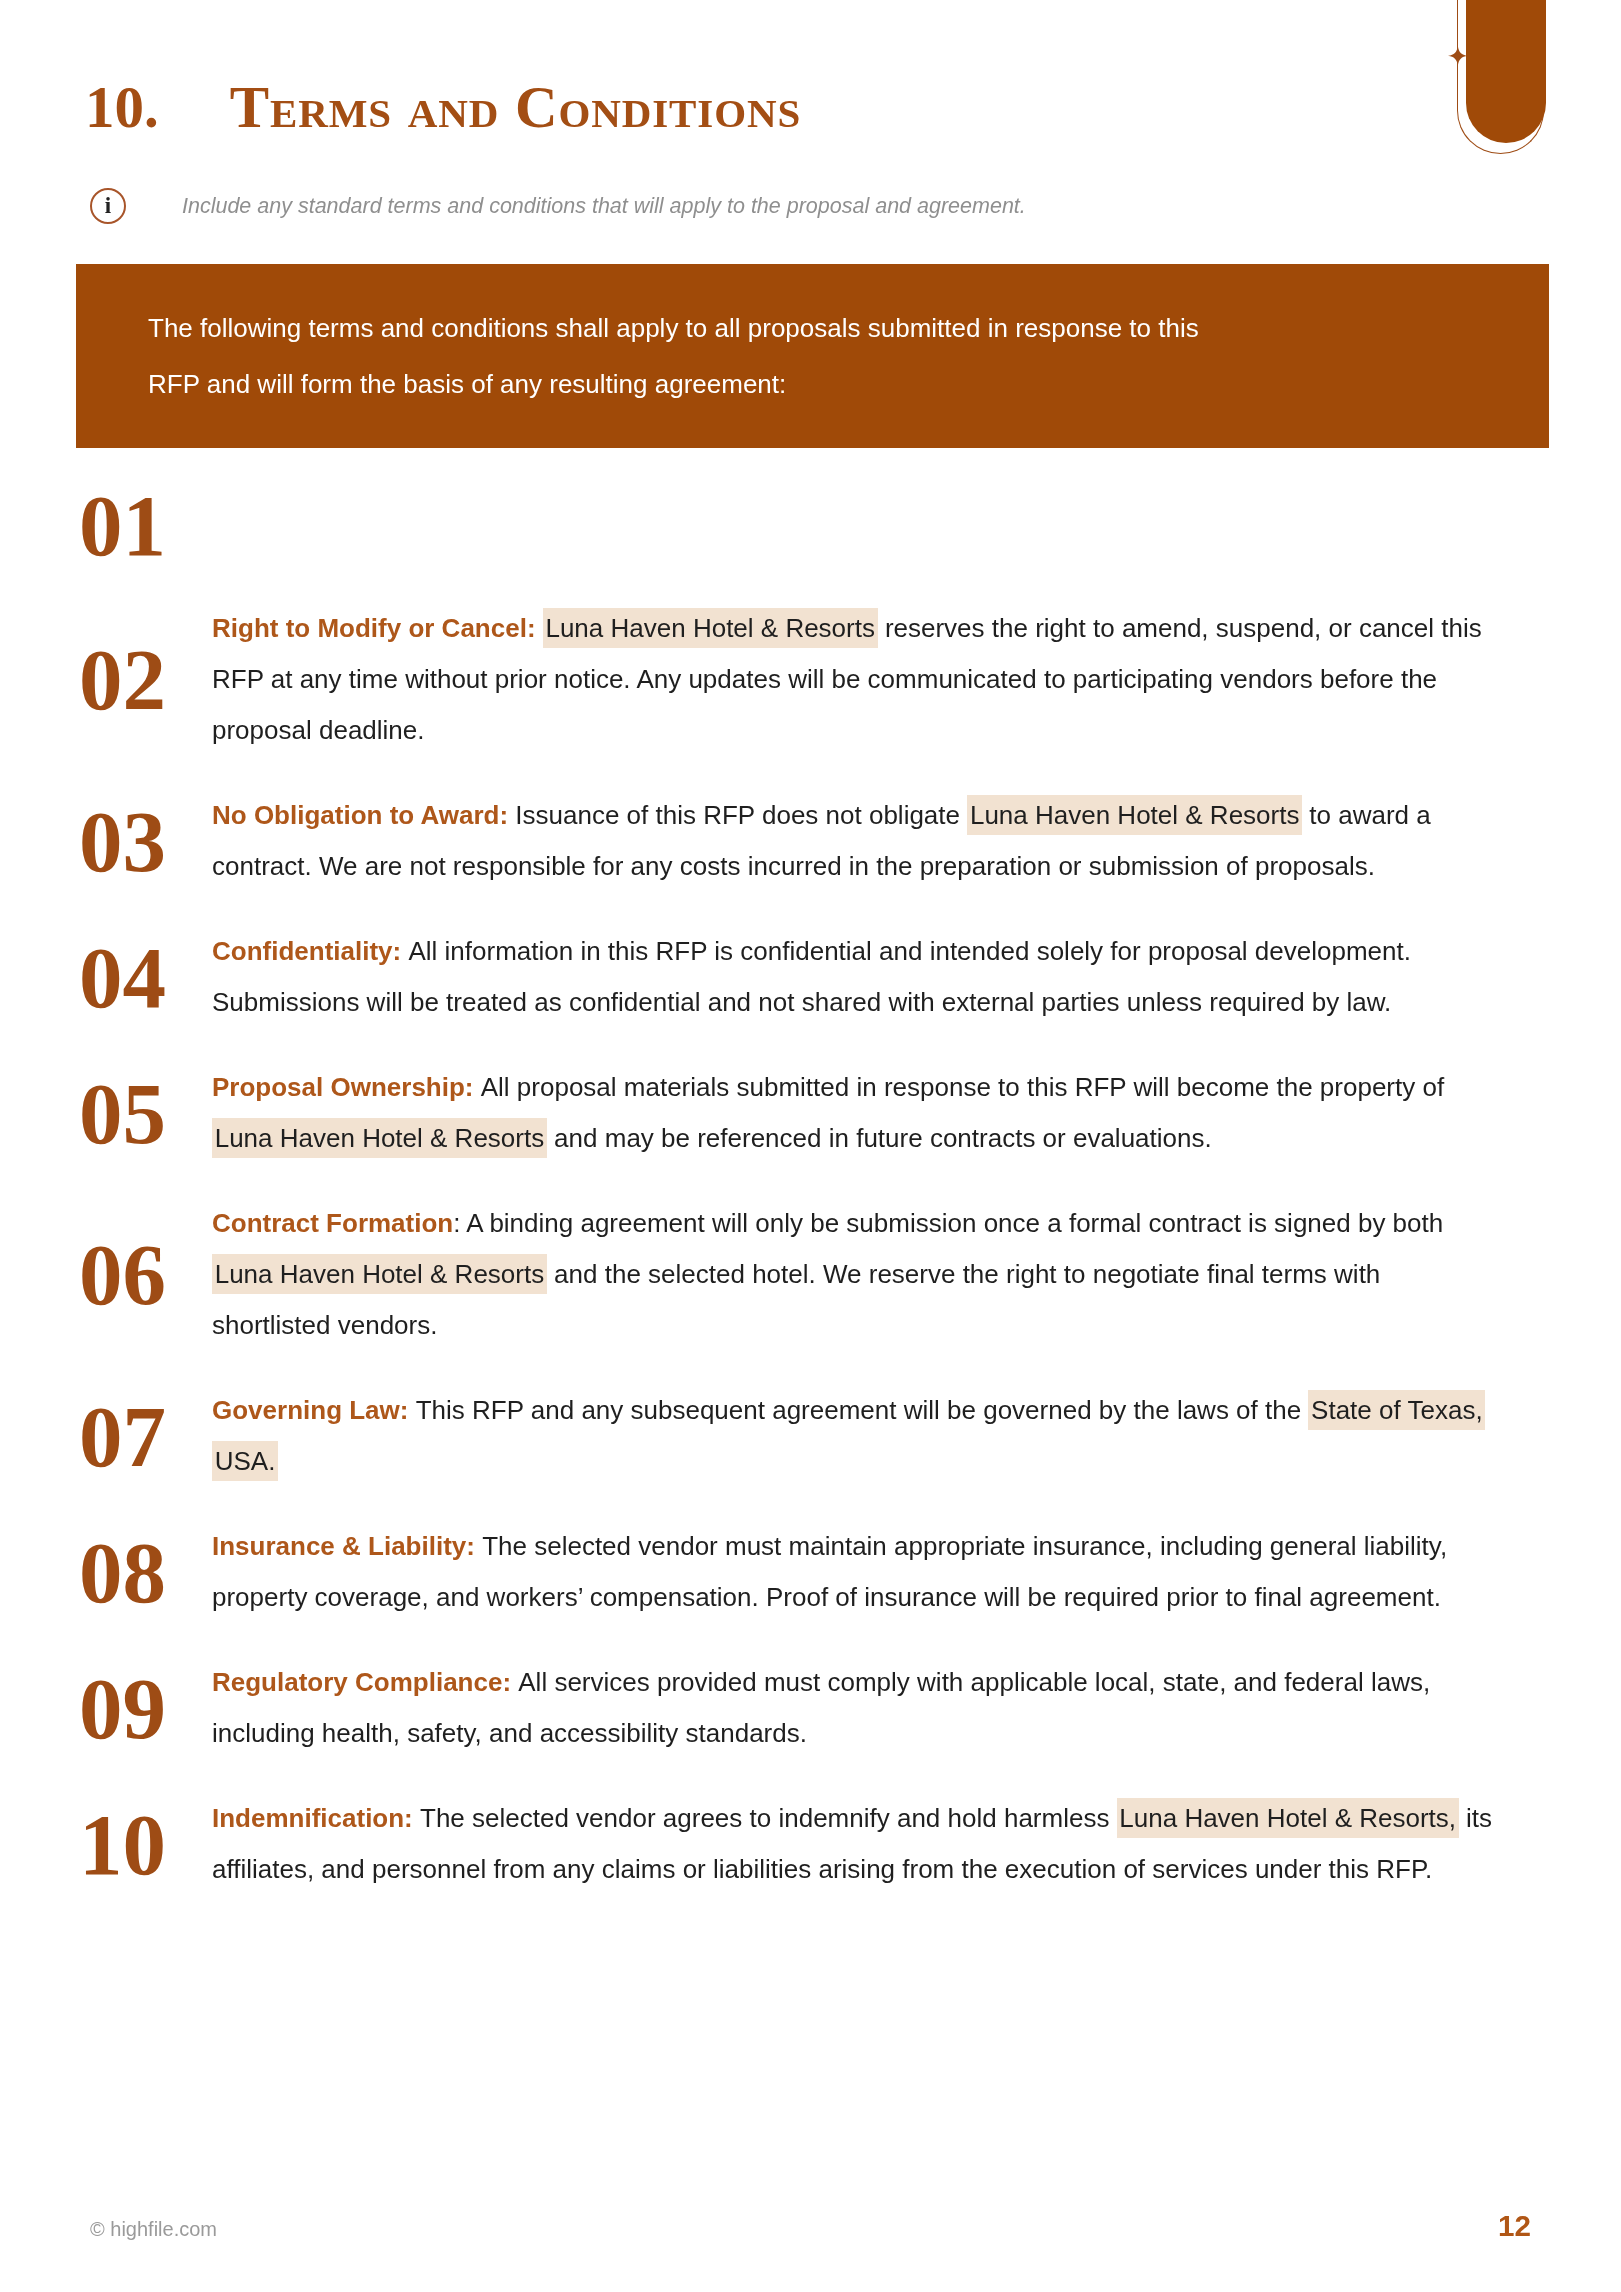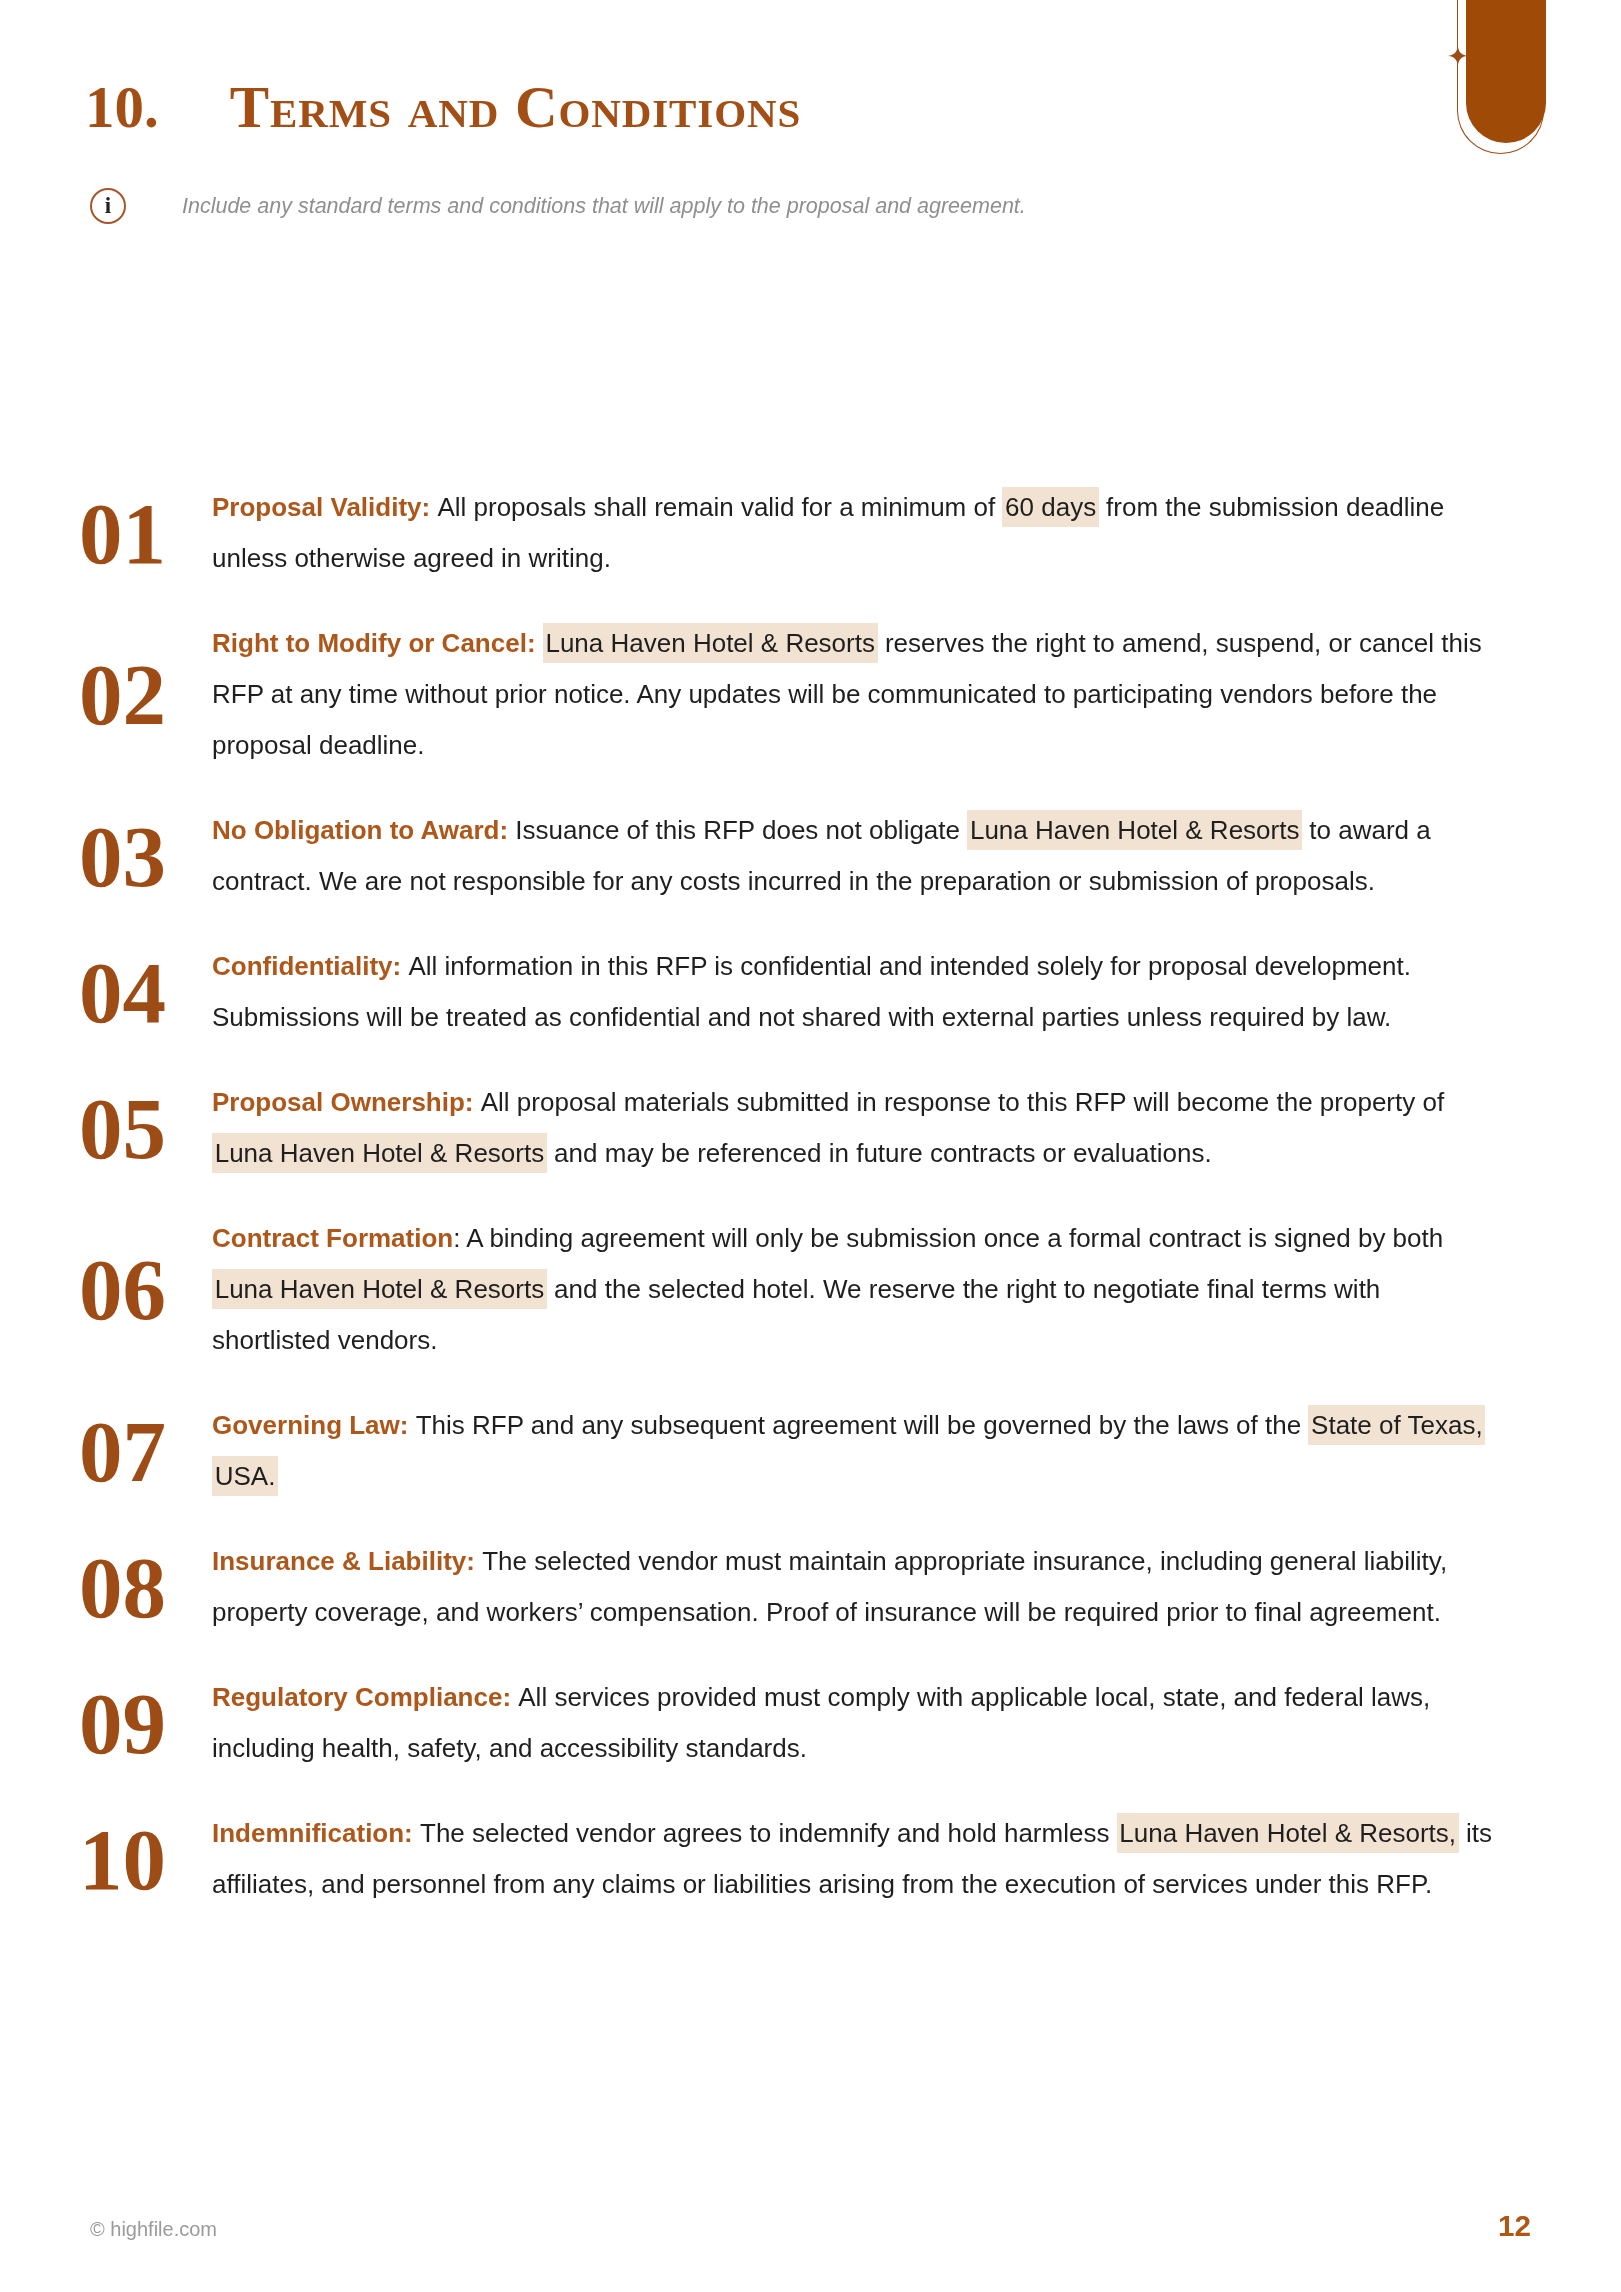--- a/index.html
+++ b/index.html
@@ -100,27 +100,27 @@
 
   <div class="heading">
     <span class="num">10.</span><span class="title">Terms and Conditions</span>
   </div>
 
   <div class="note">
     <span class="info-circle">i</span>
     <span class="note-text">Include any standard terms and conditions that will apply to the proposal and agreement.</span>
   </div>
 
+  <div class="banner">
+    <span>The following terms and conditions shall apply to all proposals submitted in response to this RFP and will form the basis of any resulting agreement:</span>
+  </div>
 
   <div class="terms-list">
   <div class="item">
     <div class="item-number">01</div>
-    <div class="item-text">
-      <p class="para"><span class="label">Proposal Validity: </span><span>All proposals shall remain valid for a minimum of </span><span class="hl">60 days</span><span> from the submission deadline unless otherwise agreed in writing.</span></p>
-    </div>
   </div>
 
   <div class="item">
     <div class="item-number">02</div>
     <div class="item-text">
       <p class="para"><span class="label">Right to Modify or Cancel: </span><span class="hl">Luna Haven Hotel &amp; Resorts</span><span> reserves the right to amend, suspend, or cancel this RFP at any time without prior notice. Any updates will be communicated to participating vendors before the proposal deadline.</span></p>
     </div>
   </div>
 
   <div class="item">

